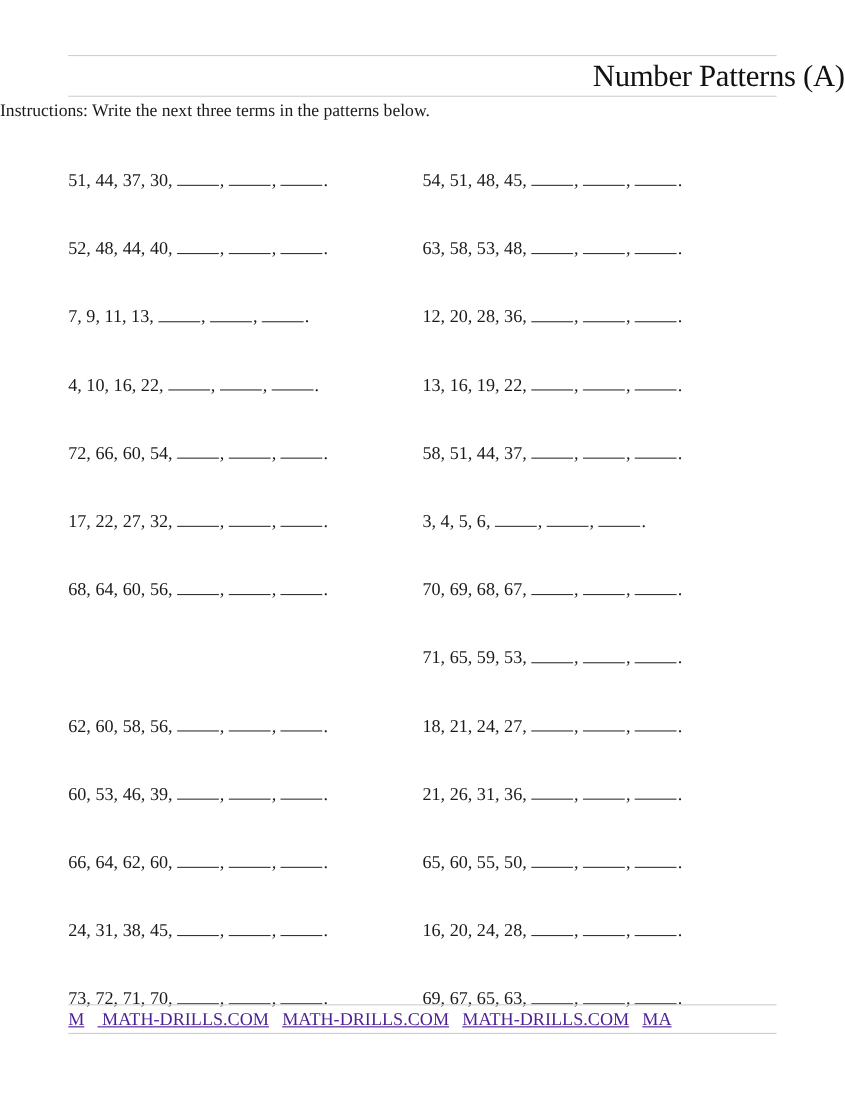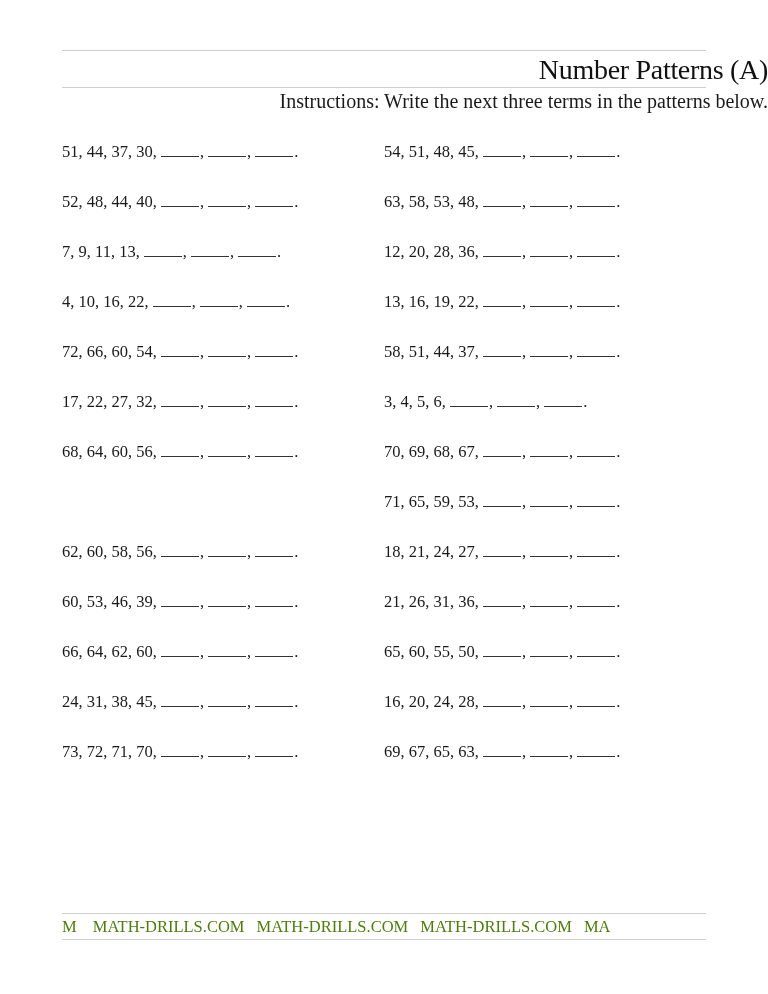--- a/index.html
+++ b/index.html
@@ -36,34 +36,35 @@
       font-size: 28px;
       line-height: 36px;
       letter-spacing: -0.3px;
       color: #111;
     }
     .instructions {
       position: absolute;
       top: 89px;
       left: 0;
       width: 768px;
-      text-align: right;
-      font-size: 20px;
+      text-align: left;
+      font-size: 16px;
       line-height: 24px;
       color: #1a1a1a;
     }
     .problems {
       position: absolute;
       top: 137px;
       left: 0;
       width: 768px;
     }
     .row {
       position: relative;
       height: 50px;
+      margin-top: 12px;
     }
     .problem {
       position: absolute;
       top: 0;
       font-size: 16.5px;
       line-height: 30px;
       white-space: nowrap;
       color: #1a1a1a;
     }
     .problem.left { left: 62px; }
@@ -79,21 +80,22 @@
     .footer {
       position: absolute;
       top: 914px;
       left: 62px;
       width: 644px;
       height: 25px;
       overflow: hidden;
       white-space: nowrap;
       font-size: 16.5px;
       line-height: 25px;
-      color: #4d7c0f;
+      color: #4c1d95;
+      text-decoration: underline;
     }
     .footer span.wm {
       margin-right: 12px;
     }
   </style>
 </head>
 <body>
 
 <div class="rule top"></div>
 <div class="title">Number Patterns (A)</div>

